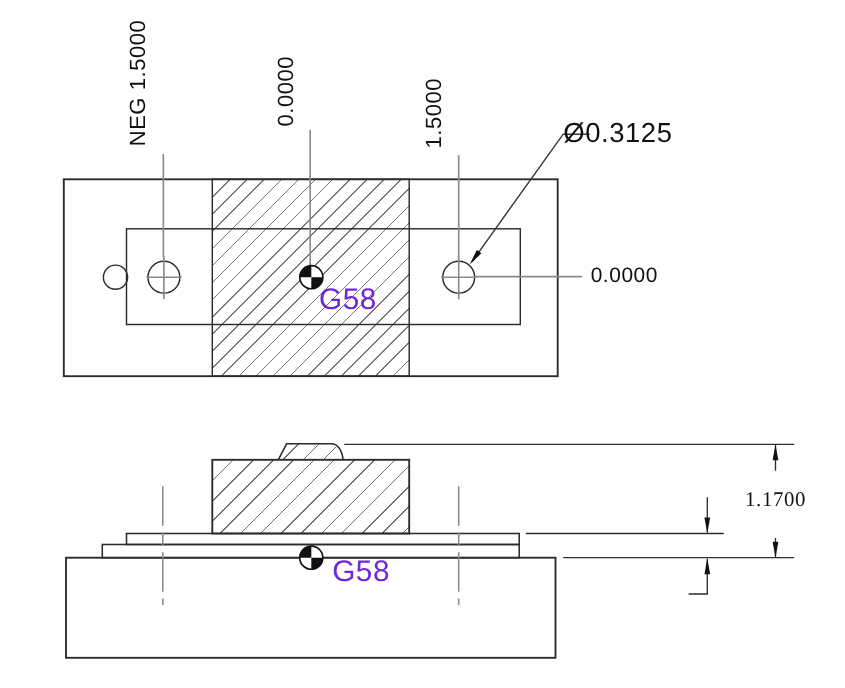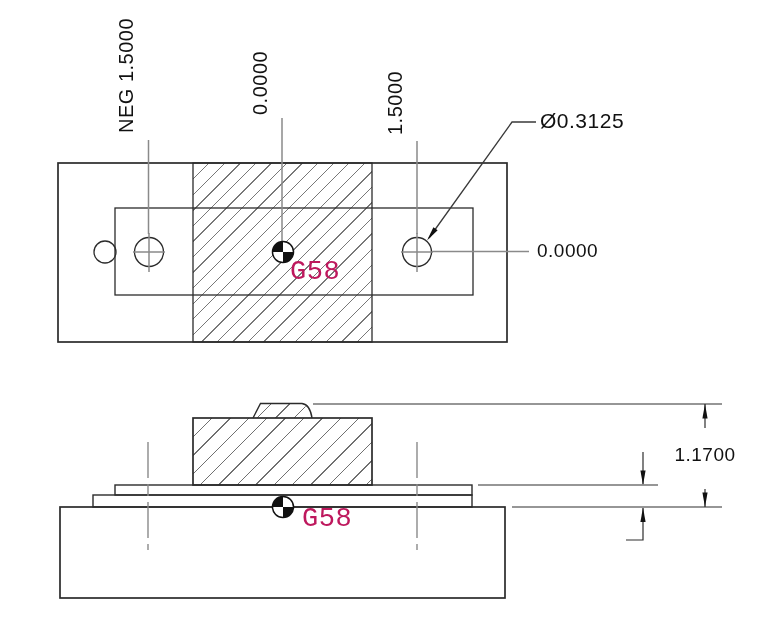--- a/index.html
+++ b/index.html
@@ -46,24 +46,23 @@
     height: 22px;
     white-space: nowrap;
     letter-spacing: 0.5px;
     transform-origin: 0 100%;
     transform: rotate(-90deg);
   }
   .g58 {
     font-size: 27px;
     line-height: 28px;
     letter-spacing: 0.5px;
-    color: #be185d;
-    font-family: Liberation Mono, monospace;
+    color: #6d28d9;
   }
-  .center { text-align: center; }
+  .center { text-align: center; font-family: Liberation Serif, serif; }
   .right { text-align: right; }
 </style>
 </head>
 <body>
 
 <div id="stage">
 
   <div class="hatch" style="left:193px; top:163px; width:179px; height:179px;"></div>
   <div class="hatch coarse" style="left:193px; top:418px; width:179px; height:67px;"></div>
   <div class="hatch coarse" style="left:253px; top:403px; width:59px; height:15px;
@@ -137,21 +136,21 @@
       <polygon points="0,0 -2.6,-14.5 2.6,-14.5" transform="translate(643,507.5) rotate(180)"></polygon>
     </g>
   </svg>
 
   <div class="vtxt" style="left:137px; top:111px;">NEG 1.5000</div>
 
   <div class="vtxt" style="left:271px; top:93px;">0.0000</div>
 
   <div class="vtxt" style="left:406px; top:113px;">1.5000</div>
 
-  <div class="txt" style="left:540px; top:110px; font-size:21px;">Ø0.3125</div>
+  <div class="txt" style="left:512px; top:110px; font-size:25px;">Ø0.3125</div>
 
   <div class="txt" style="left:537px; top:240px;">0.0000</div>
 
   <div class="txt g58" style="left:290px; top:258px;">G58</div>
 
   <div class="txt g58" style="left:302px; top:505px;">G58</div>
 
   <div class="txt center" style="left:669px; top:444px; width:72px;">1.1700</div>
 
 

